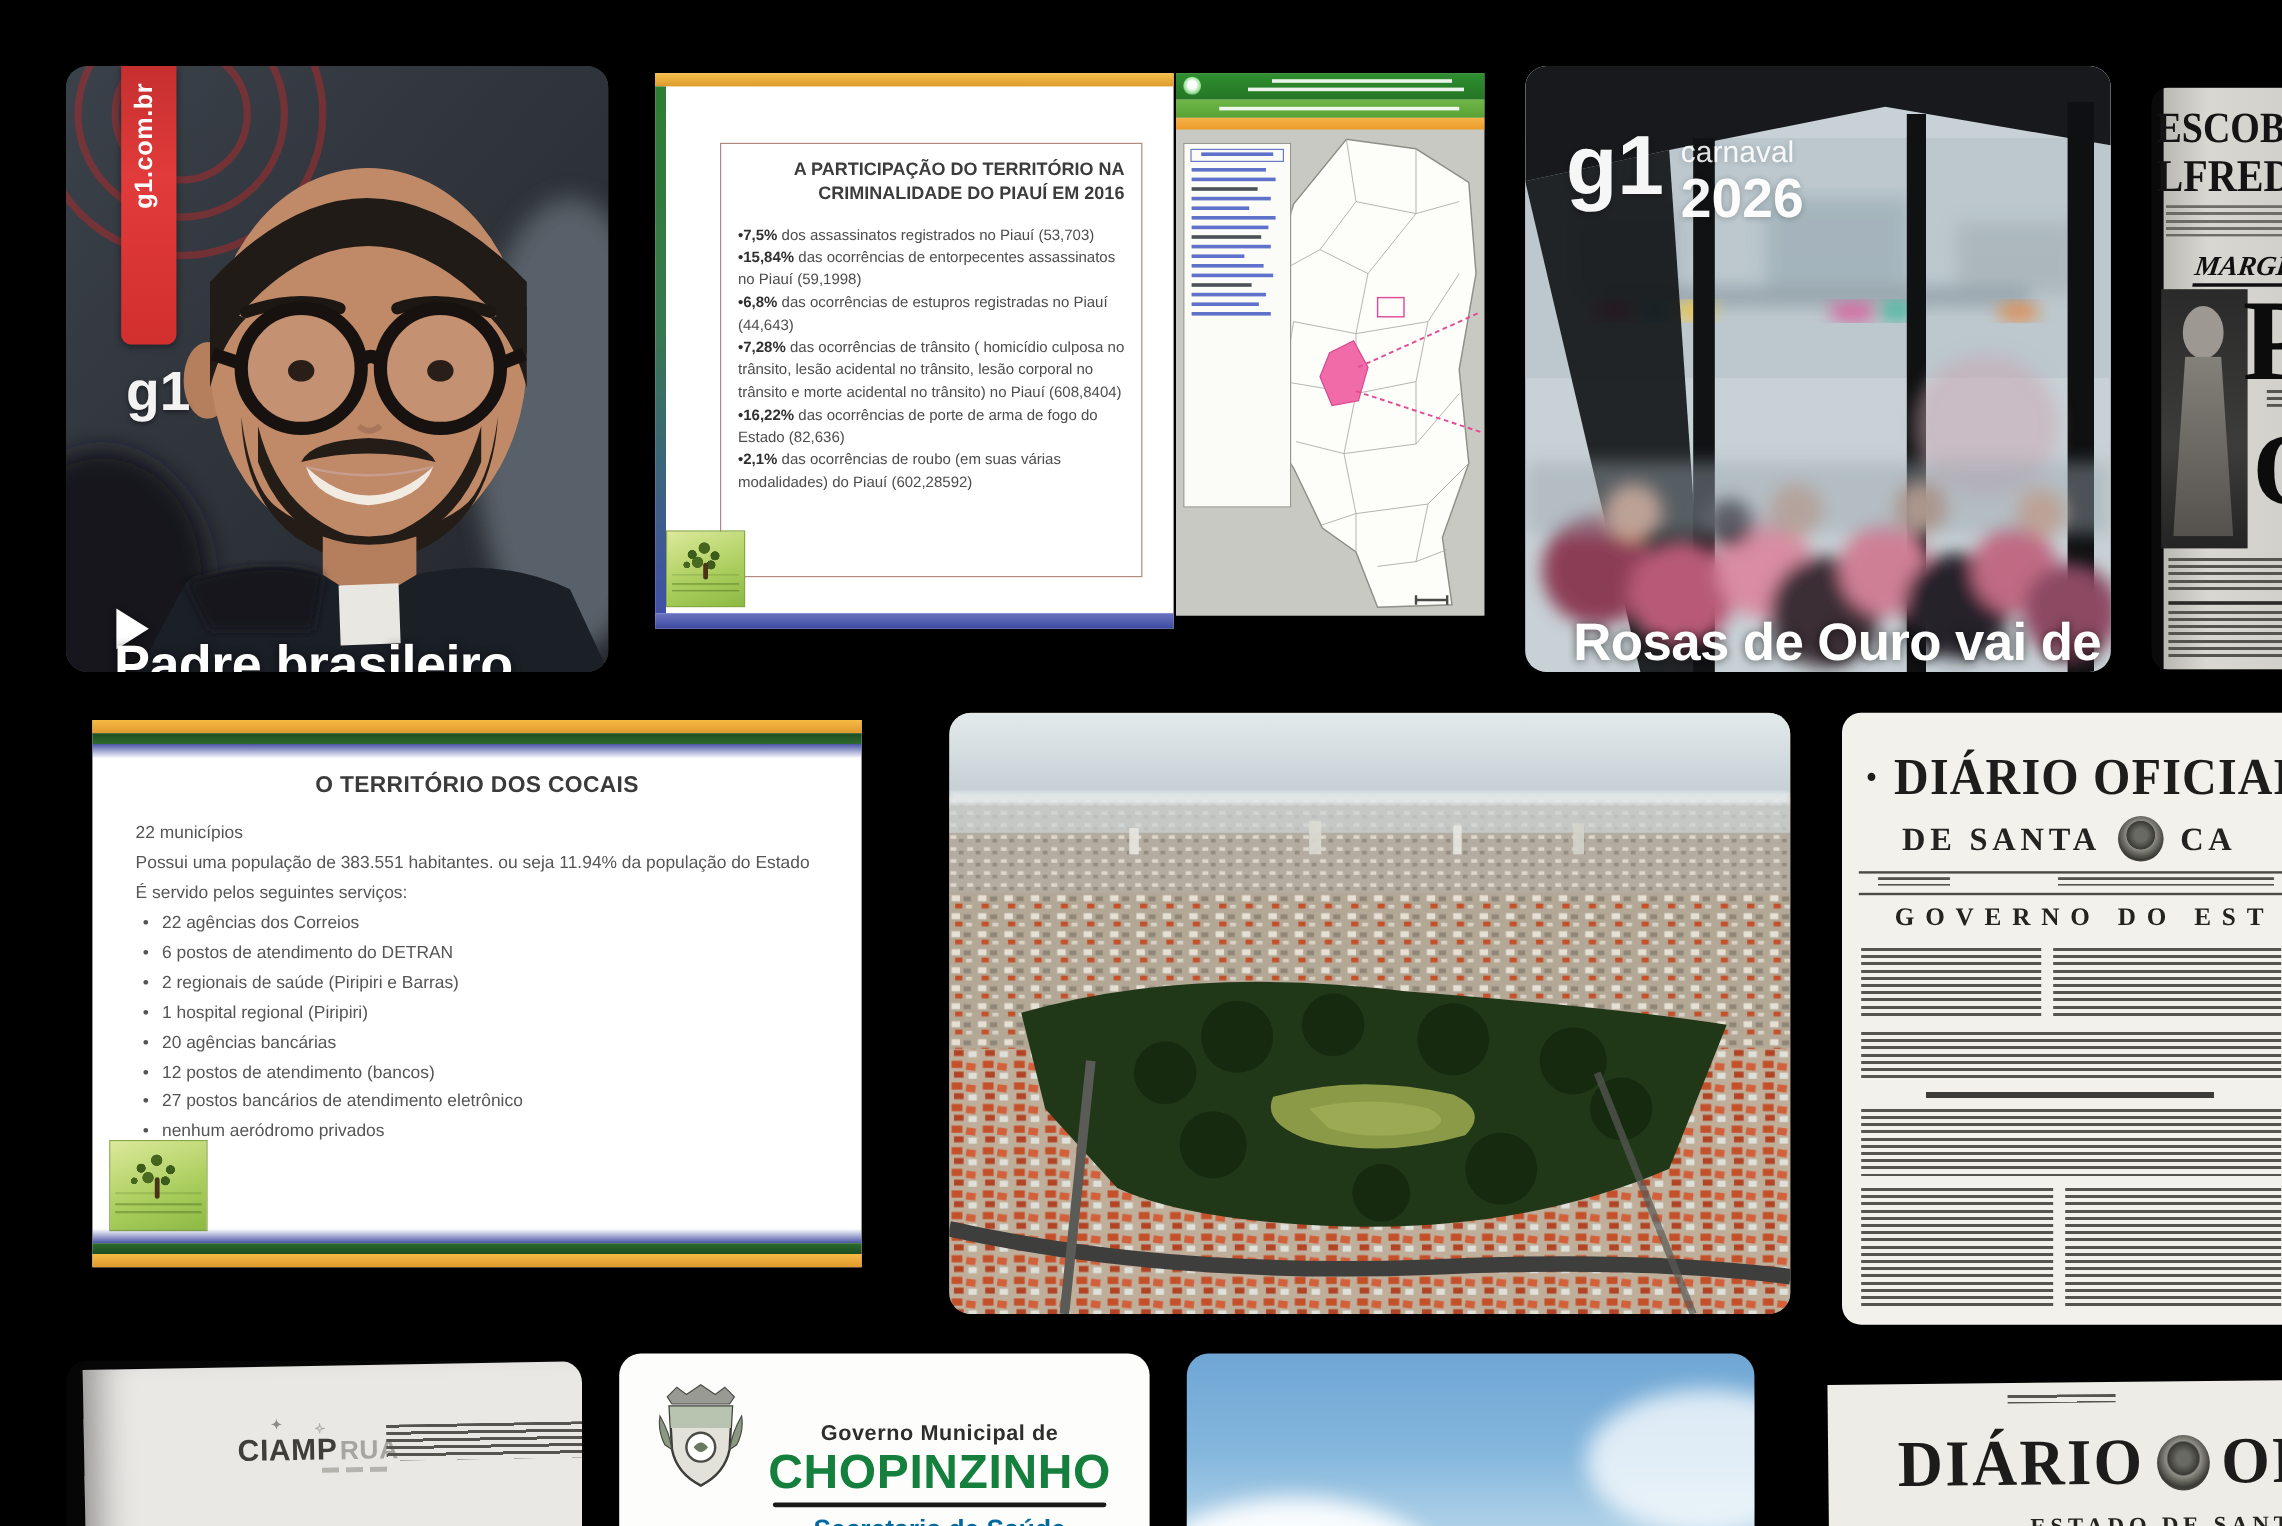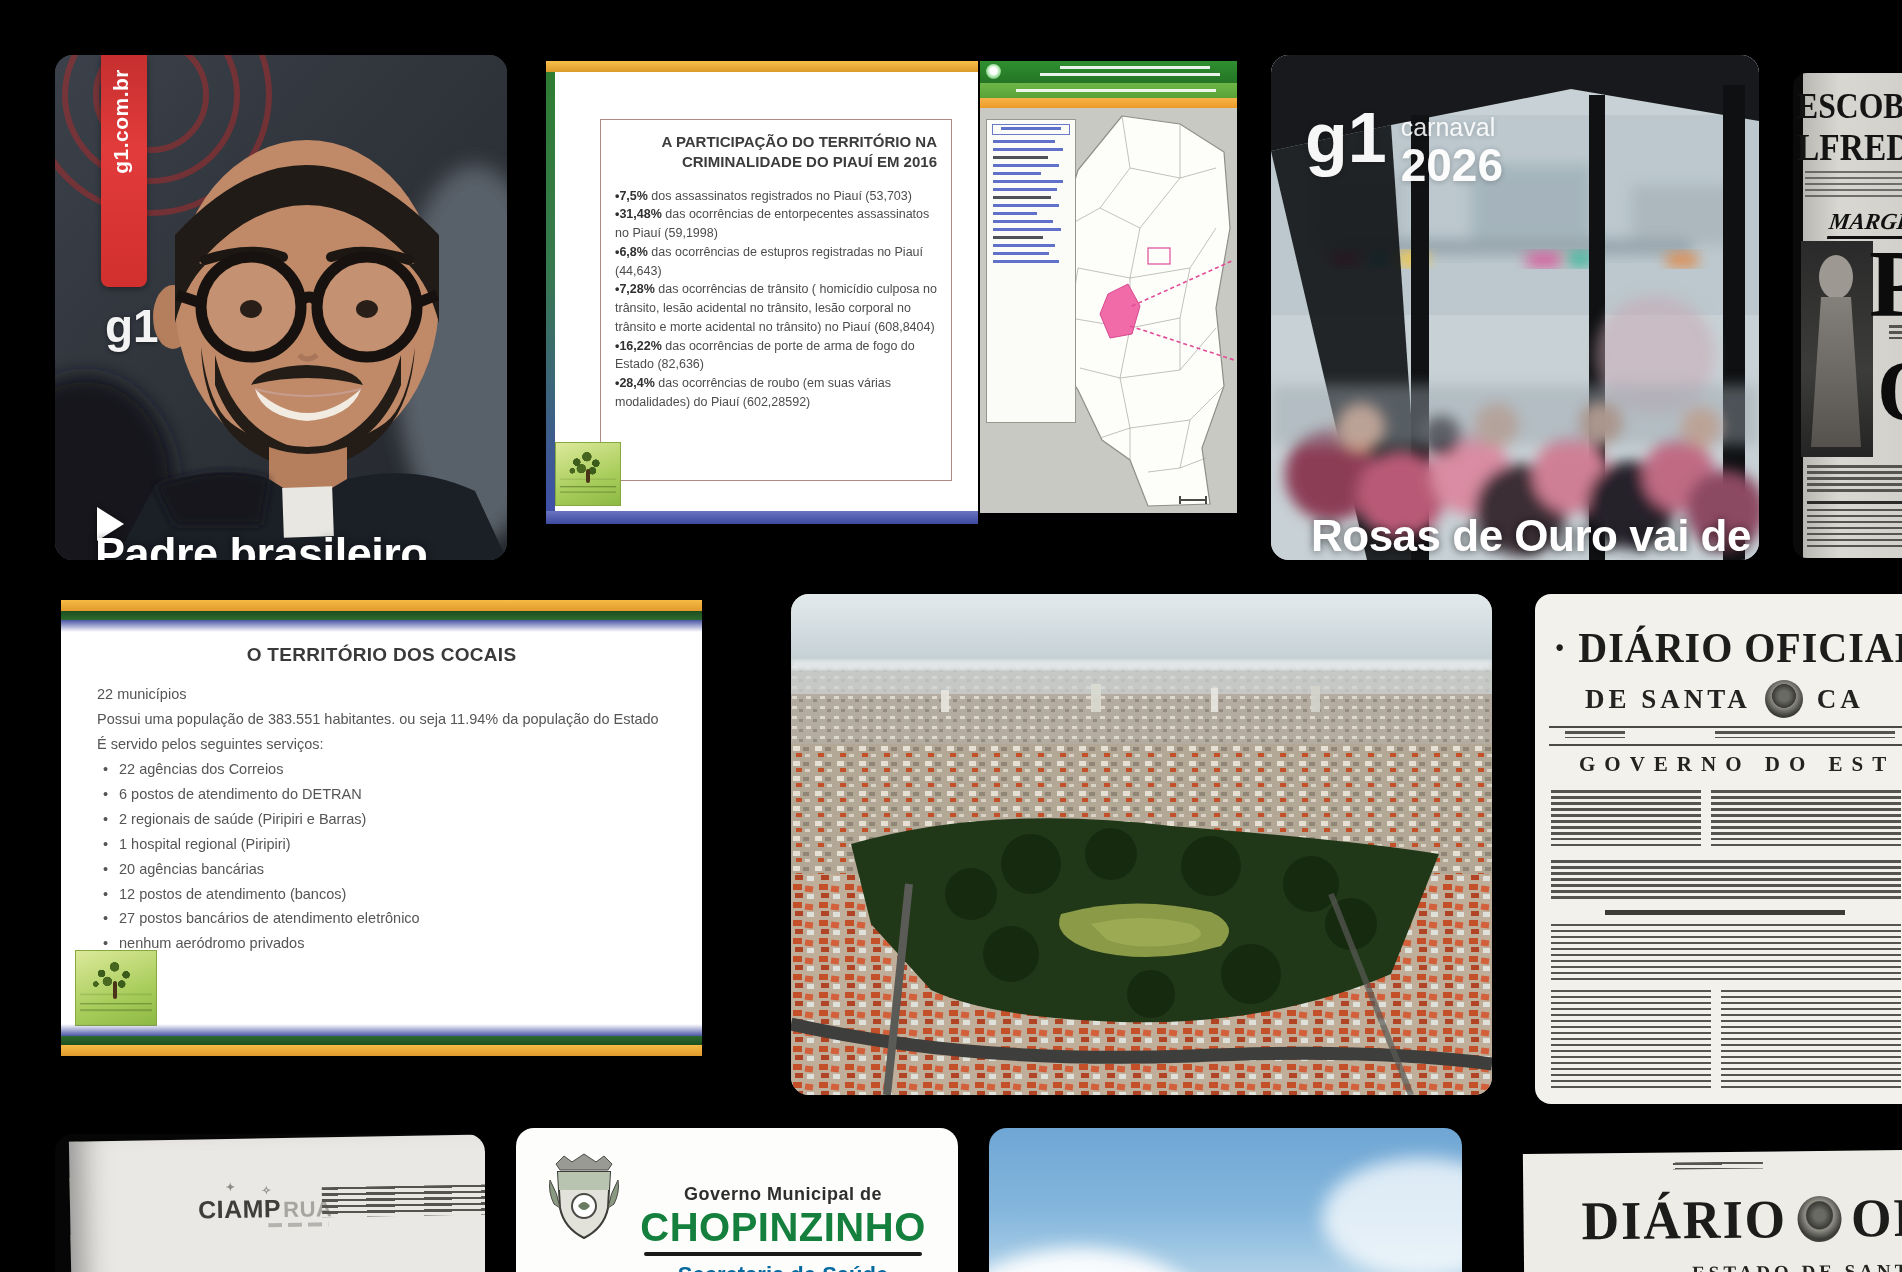--- a/index.html
+++ b/index.html
@@ -98,21 +98,21 @@
       font-weight:900;font-size:86px;color:#0c0c0c;}
   .d-photo{position:absolute;left:-2px;top:168px;width:72px;height:216px;
       background:linear-gradient(180deg,#2a2a2a,#3c3c3a 60%,#242424);}
   .d-photo::before{content:"";position:absolute;left:18px;top:14px;width:34px;height:44px;border-radius:50%;
       background:#9d9892;}
   .d-photo::after{content:"";position:absolute;left:10px;top:56px;width:50px;height:150px;
       background:linear-gradient(180deg,#84807a,#55524e);clip-path:polygon(20% 0,80% 0,100% 100%,0 100%);}
 
   
   #tileE{left:55px;top:594px;width:707px;height:501px;background:#000;}
-  .e-slide{position:absolute;left:6px;top:6px;width:641px;height:456px;background:#fff;}
+  .e-slide{position:absolute;left:22px;top:6px;width:641px;height:456px;background:#fff;}
   .e-top{position:absolute;left:0;top:0;right:0;}
   .e-top .o{height:11px;background:linear-gradient(180deg,#f7bb45,#e09a2d);}
   .e-top .g{height:9px;background:linear-gradient(180deg,#1d4d20,#2c6b2e);}
   .e-top .b{height:12px;background:linear-gradient(180deg,#4a55a5,rgba(255,255,255,0));}
   .e-bot{position:absolute;left:0;bottom:0;right:0;}
   .e-bot .b{height:12px;background:linear-gradient(0deg,#4a55a5,rgba(255,255,255,0));}
   .e-bot .g{height:9px;background:linear-gradient(0deg,#1d4d20,#2c6b2e);}
   .e-bot .o{height:11px;background:linear-gradient(0deg,#e09a2d,#f7bb45);}
   .e-title{position:absolute;left:0;top:44px;width:100%;text-align:center;
       font-size:19px;font-weight:700;color:#3a3a3a;letter-spacing:.3px;}
@@ -243,25 +243,25 @@
 </div>
 
 <div class="tile" id="tileB">
   <div class="b-slide">
     <div class="bar-top"></div>
     <div class="stripe-left"></div>
     <div class="bar-bottom"></div>
     <div class="b-box">
       <h3>A PARTICIPAÇÃO DO TERRITÓRIO NA CRIMINALIDADE DO PIAUÍ EM 2016</h3>
       <div class="bl"><b>•7,5%</b><span> dos assassinatos registrados no Piauí (53,703)</span></div>
-      <div class="bl"><b>•31,48%</b><span> das ocorrências de entorpecentes assassinatos no Piauí (59,1998)</span></div>
+      <div class="bl"><b>•15,84%</b><span> das ocorrências de entorpecentes assassinatos no Piauí (59,1998)</span></div>
       <div class="bl"><b>•6,8%</b><span> das ocorrências de estupros registradas no Piauí (44,643)</span></div>
       <div class="bl"><b>•7,28%</b><span> das ocorrências de trânsito ( homicídio culposa no trânsito, lesão acidental no trânsito, lesão corporal no trânsito e morte acidental no trânsito) no Piauí (608,8404)</span></div>
       <div class="bl"><b>•16,22%</b><span> das ocorrências de porte de arma de fogo do Estado (82,636)</span></div>
-      <div class="bl"><b>•28,4%</b><span> das ocorrências de roubo (em suas várias modalidades) do Piauí (602,28592)</span></div>
+      <div class="bl"><b>•2,1%</b><span> das ocorrências de roubo (em suas várias modalidades) do Piauí (602,28592)</span></div>
     </div>
     <div class="b-logo">
         <div class="treeglyph"></div>
       </div>
   </div>
   <div class="b-map">
     <div class="hg1">
       <div class="b-emblem"></div>
       <div class="wbar" style="left:80px;top:5px;width:150px;"></div>
       <div class="wbar" style="left:60px;top:12px;width:180px;"></div>

